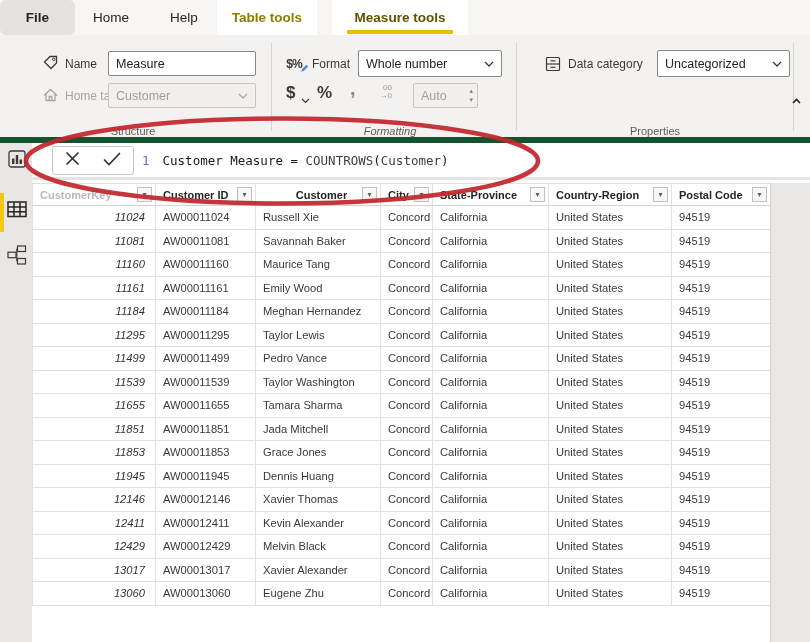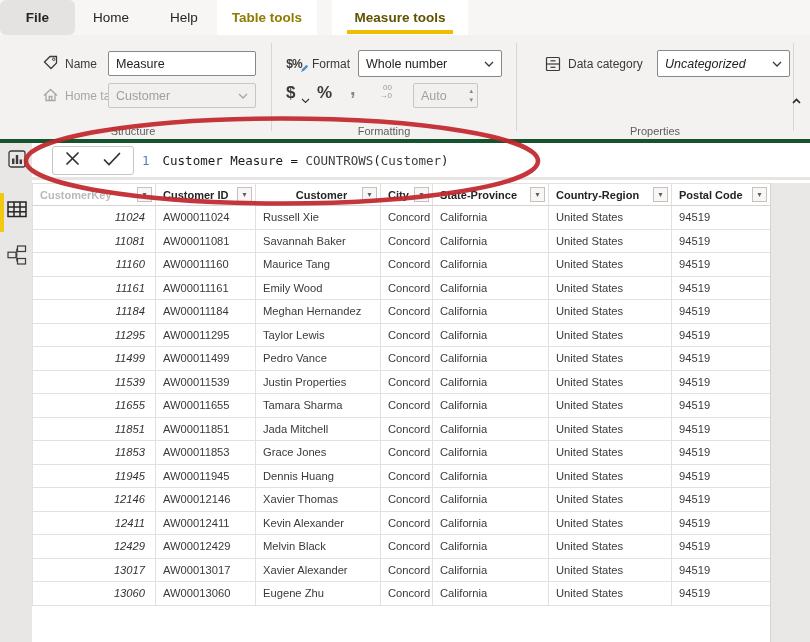--- a/index.html
+++ b/index.html
@@ -13,21 +13,21 @@
          font-size:13.5px; color:#252423; cursor:default; }
   .tab-file { left:0; width:75px; background:#e5e3e1; font-weight:bold;border-radius:6px; }
   .tab-home { left:80px; width:62px; }
   .tab-help { left:155px; width:58px; }
   .tab-card { background:#ffffff; font-weight:bold; }
   .tab-tabletools { left:217px; width:100px; color:#8f7b00; }
   .tab-measuretools { left:332px; width:136px; color:#5f5300; }
   .tab-underline { position:absolute; left:347px; top:30px; width:106px; height:4px; background:#eebc00; }
 
   
-  .ribbon { position:absolute; left:0; top:35px; width:810px; height:108px; background:#f3f2f1; border-bottom:4px solid #14532d; }
+  .ribbon { position:absolute; left:0; top:35px; width:810px; height:108px; background:#f3f2f1; border-bottom:6px solid #14532d; }
   .ribbon .divider { position:absolute; top:8px; width:1px; height:88px; background:#d8d6d4; }
   .rlabel { position:absolute; font-size:12px; color:#3b3a39; white-space:nowrap; }
   .rlabel.muted { color:#a8a6a4; }
   .group-label { position:absolute; top:90px; width:200px; text-align:center; font-size:11px; color:#605e5c; }
   .ctl { position:absolute; background:#fff; border:1px solid #8a8886; border-radius:2px; font-size:12.5px;
          color:#252423; display:flex; align-items:center; padding:0 7px; }
   .ctl.disabled { background:#f1f0ef; border-color:#c8c6c4; color:#a19f9d; }
   .ctl .chev { position:absolute; right:7px; top:50%; transform:translateY(-50%); display:flex; }
   .icon16 { position:absolute; width:17px; height:17px; display:flex; align-items:center; justify-content:center; }
   .glyph { position:absolute; font-weight:bold; color:#3b3a39; }
@@ -141,33 +141,33 @@
       <span>00</span><br>
       <span class="arrow">→</span><span>0</span>
     </span>
     <div class="ctl disabled" style="left:413px; top:48px; width:65px; height:25px;">
       <span>Auto</span>
       <span class="spin">
           <span>▴</span>
           <span>▾</span>
         </span>
     </div>
-    <div class="group-label" style="left:284px;">Formatting</div>
+    <div class="group-label" style="left:290px;font-style:italic;">Formatting</div>
     <div class="divider" style="left:516px;"></div>
 
     <span class="icon16" style="left:544px; top:20px;">
       <svg width="16" height="16" viewBox="0 0 16 16">
           <rect x="1.5" y="1.5" width="13" height="13" rx="1" fill="none" stroke="#3b3a39" stroke-width="1.2"></rect>
           <line x1="1.5" y1="8" x2="14.5" y2="8" stroke="#3b3a39" stroke-width="1.2"></line>
           <line x1="5.5" y1="4.8" x2="10.5" y2="4.8" stroke="#3b3a39" stroke-width="1.2"></line>
           <line x1="5.5" y1="11.3" x2="10.5" y2="11.3" stroke="#3b3a39" stroke-width="1.2"></line>
         </svg>
     </span>
     <span class="rlabel" style="left:568px; top:22px;">Data category</span>
-    <div class="ctl" style="left:657px; top:15px; width:133px; height:27px;font-style:italic;">
+    <div class="ctl" style="left:657px; top:15px; width:133px; height:27px;">
       <span>Uncategorized</span>
       <span class="chev">
           <svg width="10" height="6" viewBox="0 0 10 6">
             <polyline points="1,1 5,5 9,1" fill="none" stroke="#3b3a39" stroke-width="1.3"></polyline>
           </svg>
         </span>
     </div>
     <div class="group-label" style="left:555px;">Properties</div>
     <div class="divider" style="left:793px;"></div>
     <span class="collapse-chev"><svg width="9" height="6" viewBox="0 0 9 6">
@@ -305,21 +305,21 @@
             <td class="col1">AW00011499</td>
             <td class="col2">Pedro Vance</td>
             <td class="col3">Concord</td>
             <td class="col4">California</td>
             <td class="col5">United States</td>
             <td class="col6">94519</td>
           </tr>
           <tr>
             <td class="col0">11539</td>
             <td class="col1">AW00011539</td>
-            <td class="col2">Justin Properties</td>
+            <td class="col2">Taylor Washington</td>
             <td class="col3">Concord</td>
             <td class="col4">California</td>
             <td class="col5">United States</td>
             <td class="col6">94519</td>
           </tr>
           <tr>
             <td class="col0">11655</td>
             <td class="col1">AW00011655</td>
             <td class="col2">Tamara Sharma</td>
             <td class="col3">Concord</td>

